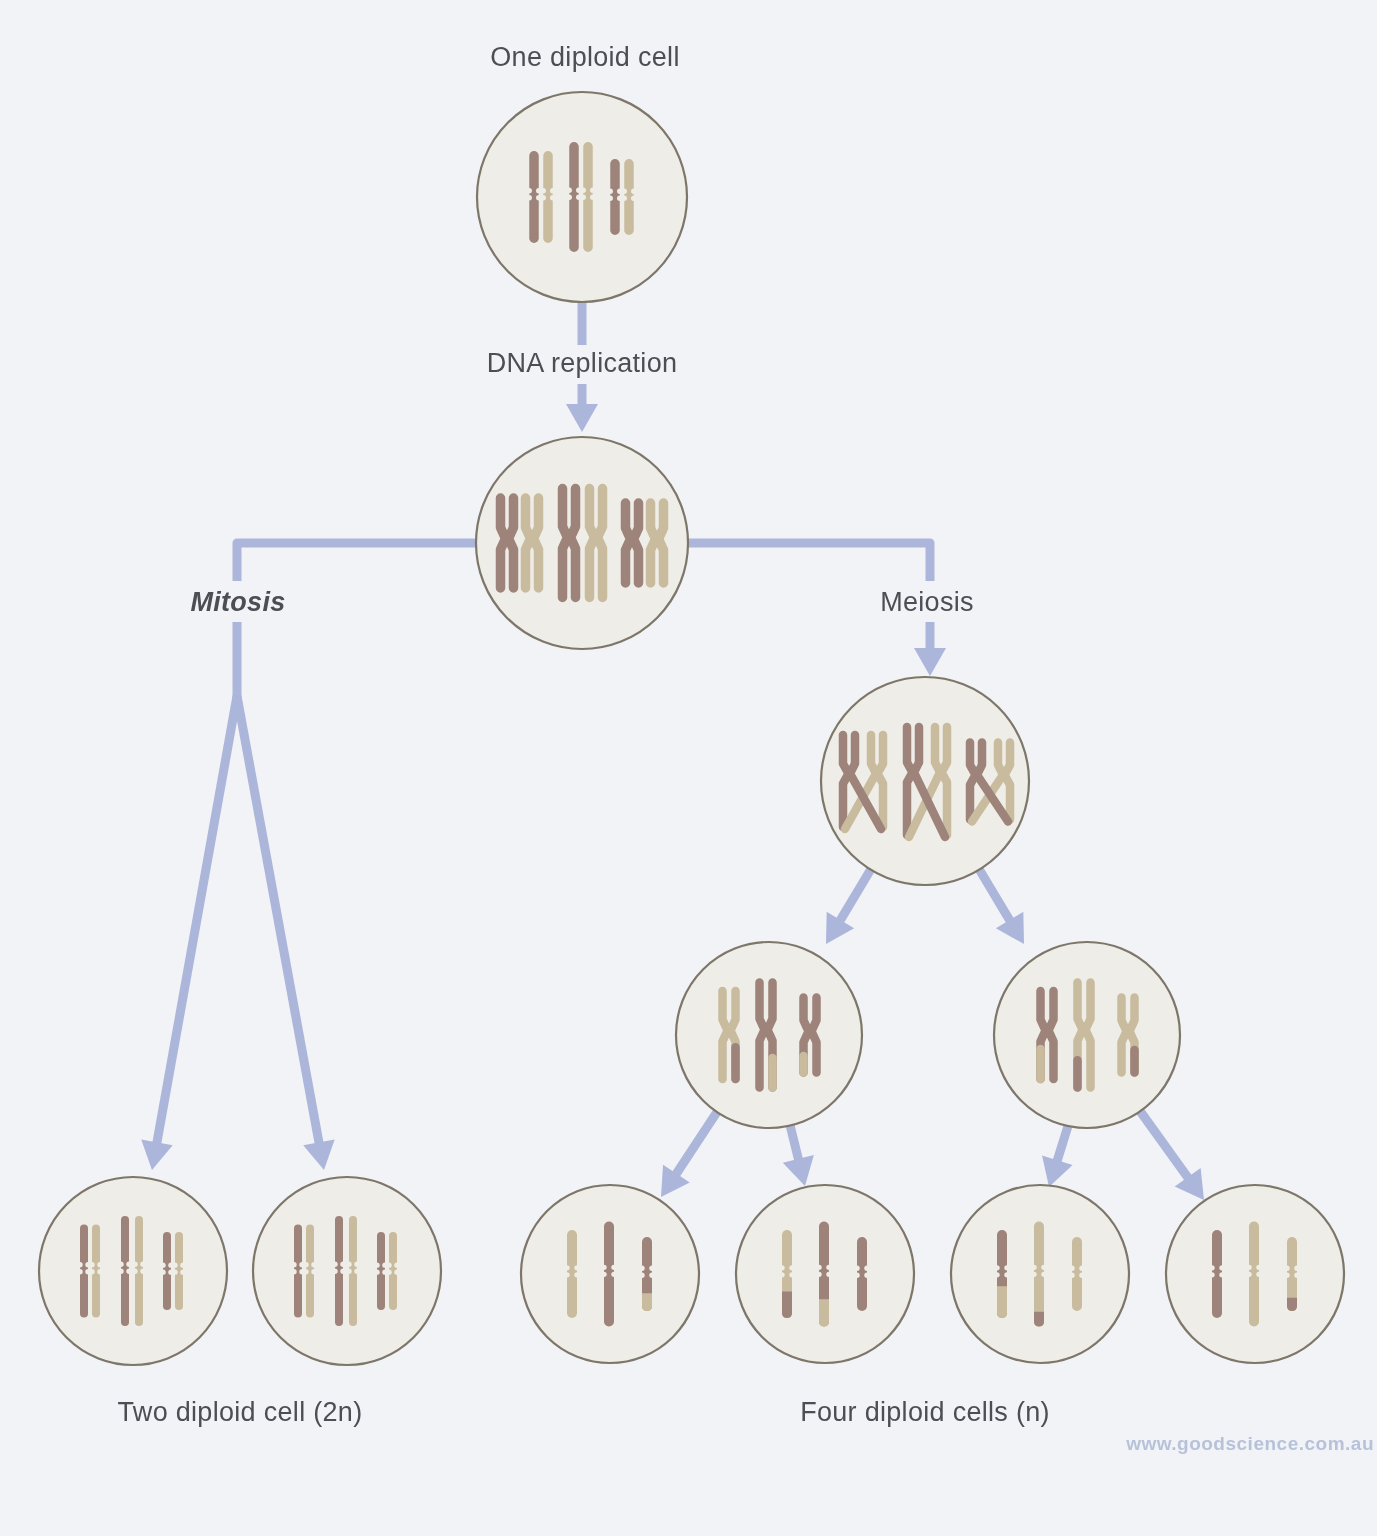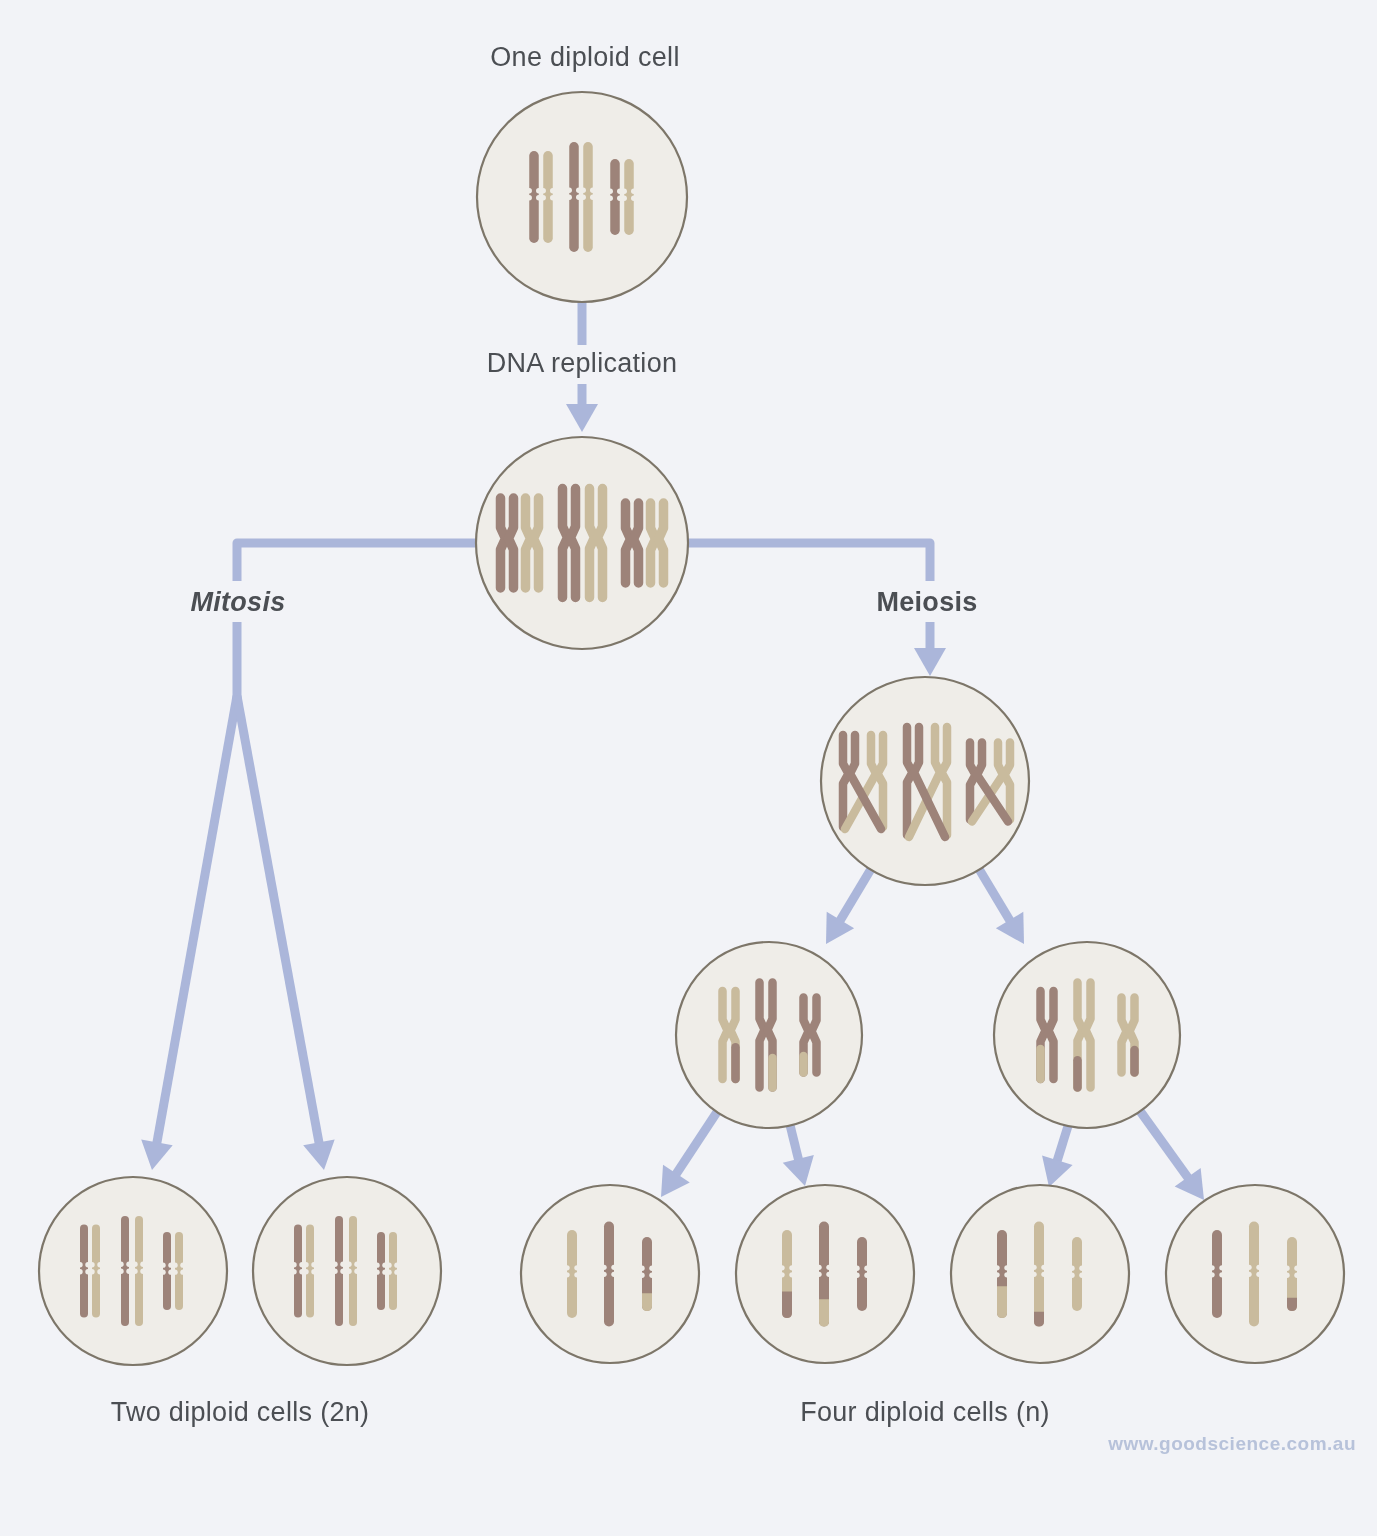--- a/index.html
+++ b/index.html
@@ -10,25 +10,25 @@
     padding-left:9px;
   }
   #diagram{position:absolute;left:0;top:0;}
   .label{
     position:absolute;transform:translate(-50%,-50%);
     font-size:27px;color:#4b4e53;white-space:nowrap;letter-spacing:.3px;
   }
   .lbl-one{left:585px;top:57px;}
   .lbl-dna{left:582px;top:363px;text-align:right;}
   .lbl-mitosis{left:238px;top:602px;font-weight:700;font-style:italic;}
-  .lbl-meiosis{left:927px;top:602px;font-weight:700;}
+  .lbl-meiosis{left:927px;top:602px;font-weight:400;}
   .lbl-two{left:240px;top:1412px;}
   .lbl-four{left:925px;top:1412px;}
   .watermark{
-    position:absolute;right:30px;top:1433px;
+    position:absolute;right:12px;top:1433px;
     font-size:19px;font-weight:700;color:#b7c2da;letter-spacing:.5px;
   }
   .footer-band{
     position:absolute;left:0;bottom:0;width:100%;height:81px;
     background:#e0e1e5;display:flex;align-items:center;justify-content:center;
   }
   .caption{font-size:28px;font-weight:700;color:#56585d;letter-spacing:.3px;}
 </style>
 </head>
 <body>
@@ -309,18 +309,18 @@
         <circle cx="397" cy="1265.16" r="2.7" fill="#efede8"></circle>
         <circle cx="389" cy="1272.16" r="2.7" fill="#efede8"></circle>
         <circle cx="397" cy="1272.16" r="2.7" fill="#efede8"></circle>
       </g>
     </svg>
 
   <div class="label lbl-one">One diploid cell</div>
   <div class="label lbl-dna">DNA replication</div>
   <div class="label lbl-mitosis">Mitosis</div>
   <div class="label lbl-meiosis">Meiosis</div>
-  <div class="label lbl-two">Two diploid cells (2n)</div>
+  <div class="label lbl-two">Two diploid cell (2n)</div>
   <div class="label lbl-four">Four diploid cells (n)</div>
 
   <div class="watermark">www.goodscience.com.au</div>
 
 </div>
 
 </body></html>

